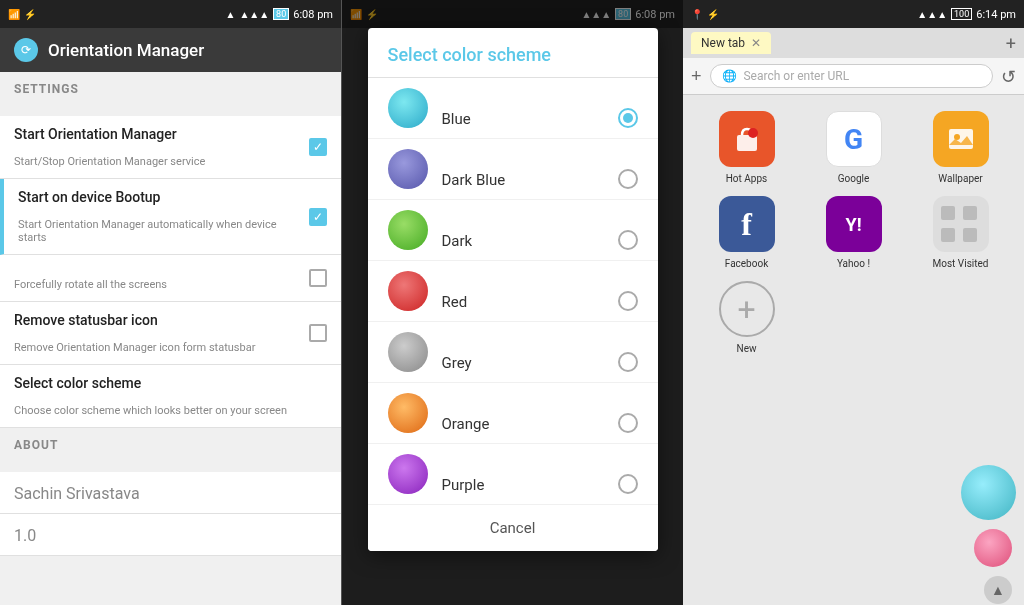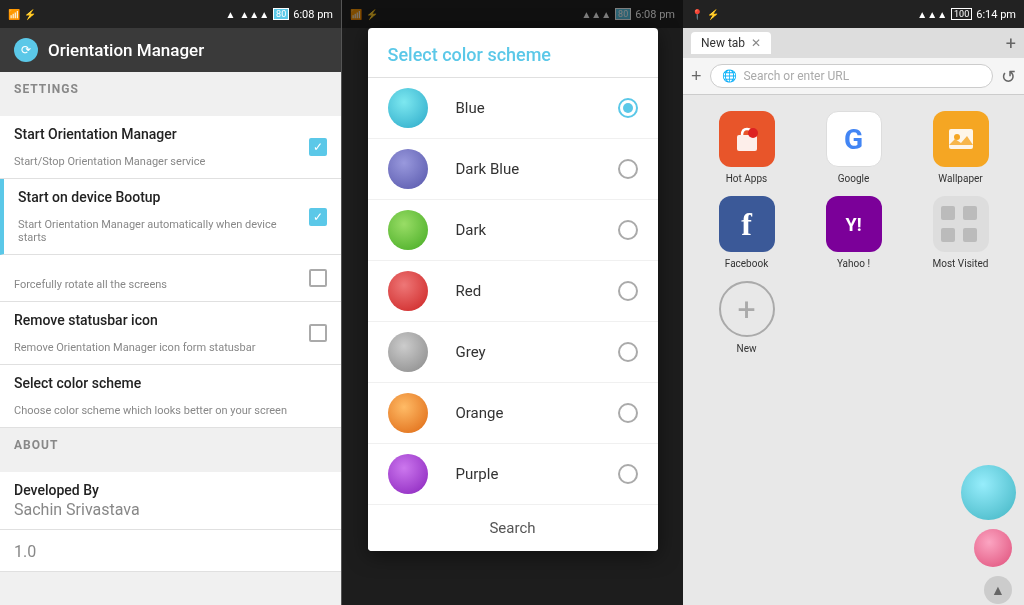--- a/index.html
+++ b/index.html
@@ -147,25 +147,25 @@
     .dialog-title {
       color: #5bc8e8;
       font-size: 18px;
       font-weight: 500;
       padding: 16px 20px 12px;
       border-bottom: 1px solid #e0e0e0;
     }
     .color-list { }
     .color-item {
       display: flex;
-      align-items: center;
+      align-items: flex-end;
       padding: 10px 20px;
       border-bottom: 1px solid #f0f0f0;
       cursor: pointer;
-      gap: 28px;
+      gap: 14px;
     }
     .color-circle {
       width: 40px; height: 40px;
       border-radius: 50%;
       flex-shrink: 0;
     }
     .color-name {
       flex: 1;
       font-size: 15px;
       color: #333;
@@ -210,21 +210,21 @@
     }
     .tab-bar {
       background: #ddd;
       display: flex;
       align-items: center;
       padding: 4px 8px;
       gap: 8px;
       flex-shrink: 0;
     }
     .tab-item {
-      background: #ffffff;
+      background: #fef9c3;
       border-radius: 4px 4px 0 0;
       padding: 4px 10px;
       font-size: 12px;
       color: #333;
       display: flex;
       align-items: center;
       gap: 6px;
     }
     .tab-close {
       font-size: 12px; color: #888; cursor: pointer;
@@ -387,21 +387,20 @@
   <div class="settings-item">
     <div class="settings-item-text">
       <div class="settings-item-title">Select color scheme</div>
       <div class="settings-item-subtitle">Choose color scheme which looks better on your screen</div>
     </div>
   </div>
 
   <div class="section-label">ABOUT</div>
 
   <div class="about-item">
-    <div class="settings-item-title">Developed By</div>
     <div class="settings-item-subtitle">Sachin Srivastava</div>
   </div>
 
   <div class="about-item">
     <div class="settings-item-subtitle">1.0</div>
   </div>
 </div>
 
 <div class="phone-panel panel2">
 
@@ -462,21 +461,21 @@
           <div class="radio-btn"></div>
         </div>
 
         <div class="color-item">
           <div class="color-circle" style="background: radial-gradient(circle at 40% 35%, #cc77ee, #8822bb);"></div>
           <span class="color-name">Purple</span>
           <div class="radio-btn"></div>
         </div>
 
       </div>
-      <div class="dialog-cancel">Search</div>
+      <div class="dialog-cancel">Cancel</div>
     </div>
   </div>
 </div>
 
 <div class="phone-panel panel3">
 
   <div class="status-bar">
     <div class="left-icons">
       <span style="font-size:10px;">📍</span>
       <span style="font-size:10px;">⚡</span>

